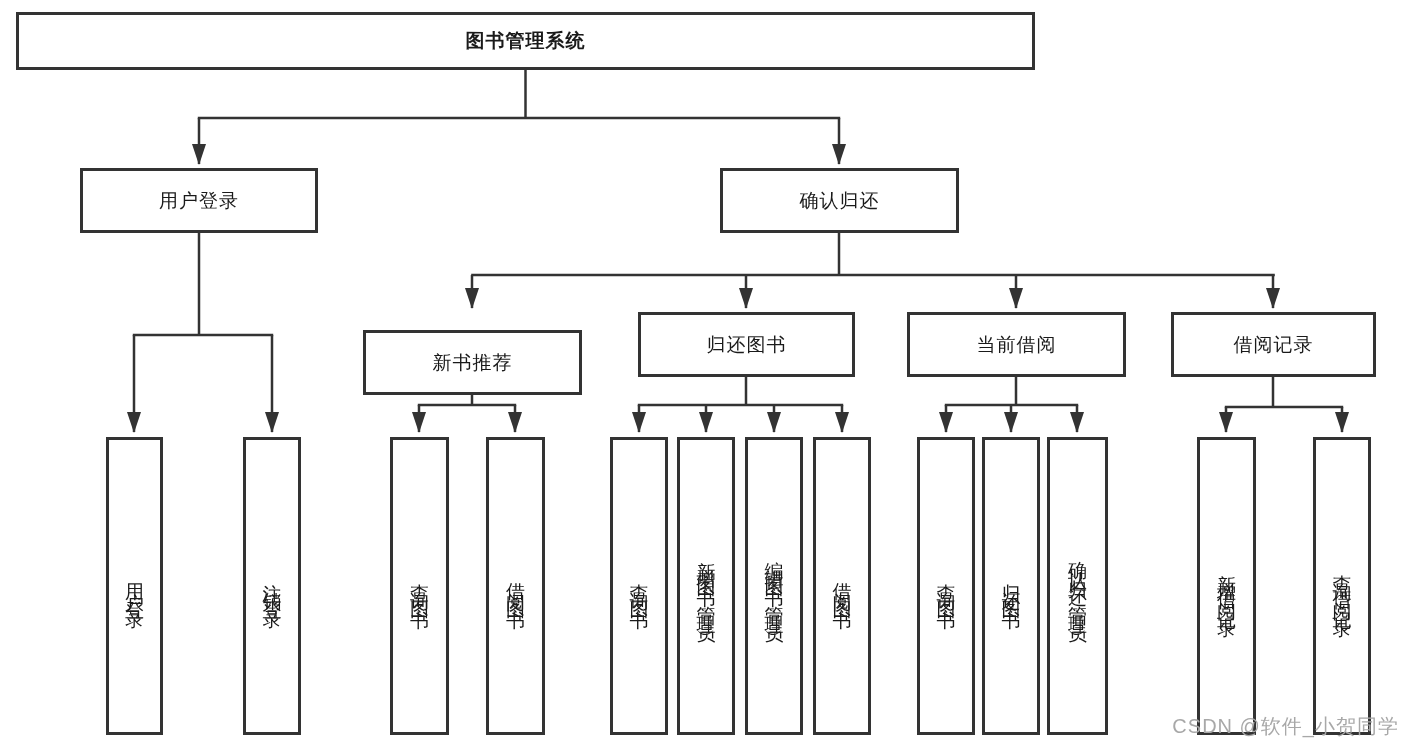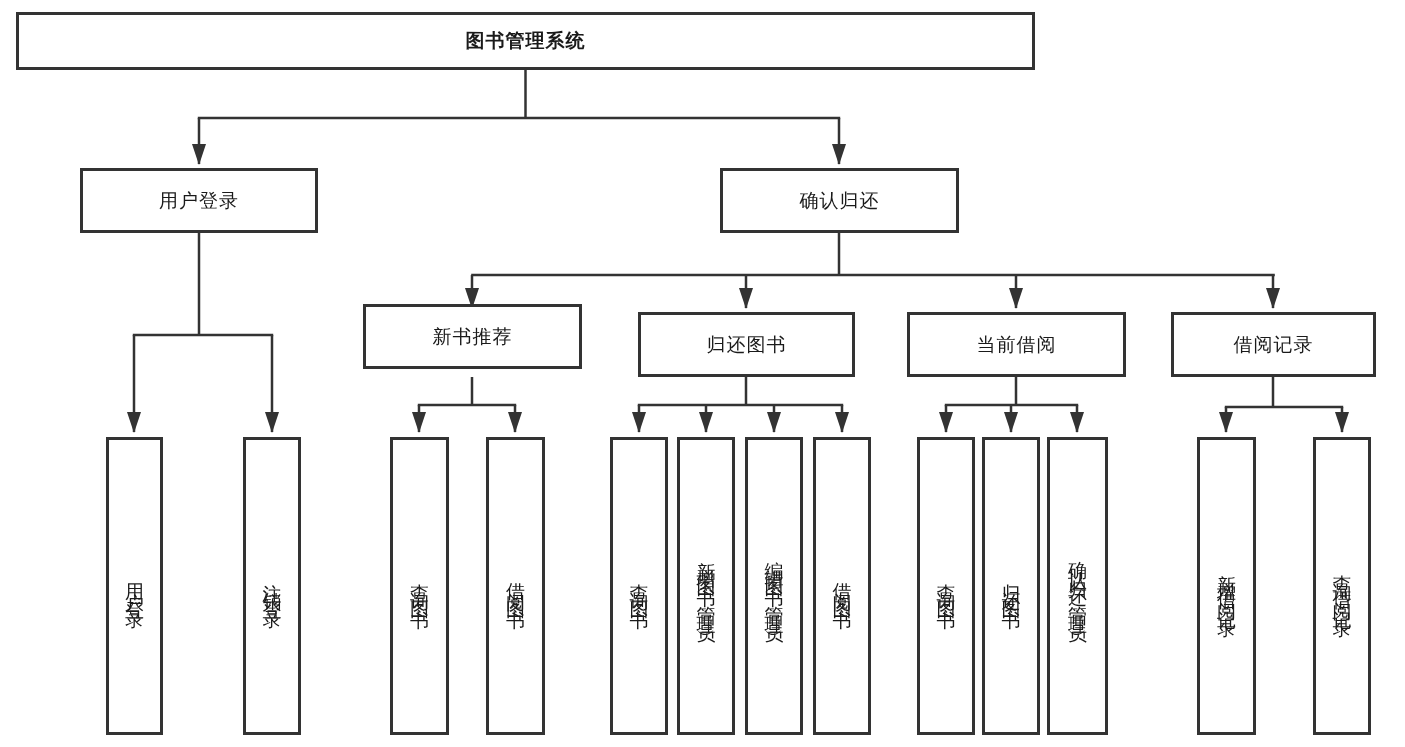--- a/index.html
+++ b/index.html
@@ -116,21 +116,21 @@
       <line x1="1226" y1="407" x2="1226" y2="432"></line>
       <line x1="1342" y1="407" x2="1342" y2="432"></line>
     </g>
   </svg>
 
   <div class="box" style="left:16px; top:12px; width:1019px; height:58px;font-weight:bold;">图书管理系统</div>
 
   <div class="box" style="left:80px; top:168px; width:238px; height:65px;">用户登录</div>
   <div class="box" style="left:720px; top:168px; width:239px; height:65px;">确认归还</div>
 
-  <div class="box" style="left:363px; top:304px; width:219px; height:65px;">新书推荐</div>
+  <div class="box" style="left:363px; top:330px; width:219px; height:65px;">新书推荐</div>
   <div class="box" style="left:638px; top:312px; width:217px; height:65px;">归还图书</div>
   <div class="box" style="left:907px; top:312px; width:219px; height:65px;">当前借阅</div>
   <div class="box" style="left:1171px; top:312px; width:205px; height:65px;font-family:Liberation Serif, serif;">借阅记录</div>
 
   <div class="vbox" style="left:106px; width:57px;">用户登录</div>
   <div class="vbox" style="left:243px; width:58px;">注销登录</div>
 
   <div class="vbox" style="left:390px; width:59px;">查询图书</div>
   <div class="vbox" style="left:486px; width:59px;">借阅图书</div>
 
@@ -139,14 +139,15 @@
   <div class="vbox" style="left:745px; width:58px;">编辑图书（管理员）</div>
   <div class="vbox" style="left:813px; width:58px;">借阅图书</div>
 
   <div class="vbox" style="left:917px; width:58px;">查询图书</div>
   <div class="vbox" style="left:982px; width:58px;">归还图书</div>
   <div class="vbox" style="left:1047px; width:61px;">确认归还（管理员）</div>
 
   <div class="vbox" style="left:1197px; width:59px;">新增借阅记录</div>
   <div class="vbox" style="left:1313px; width:58px;">查询借阅记录</div>
 
+  <div class="watermark">CSDN @软件_小贺同学</div>
 
 </div>
 
 </body></html>

